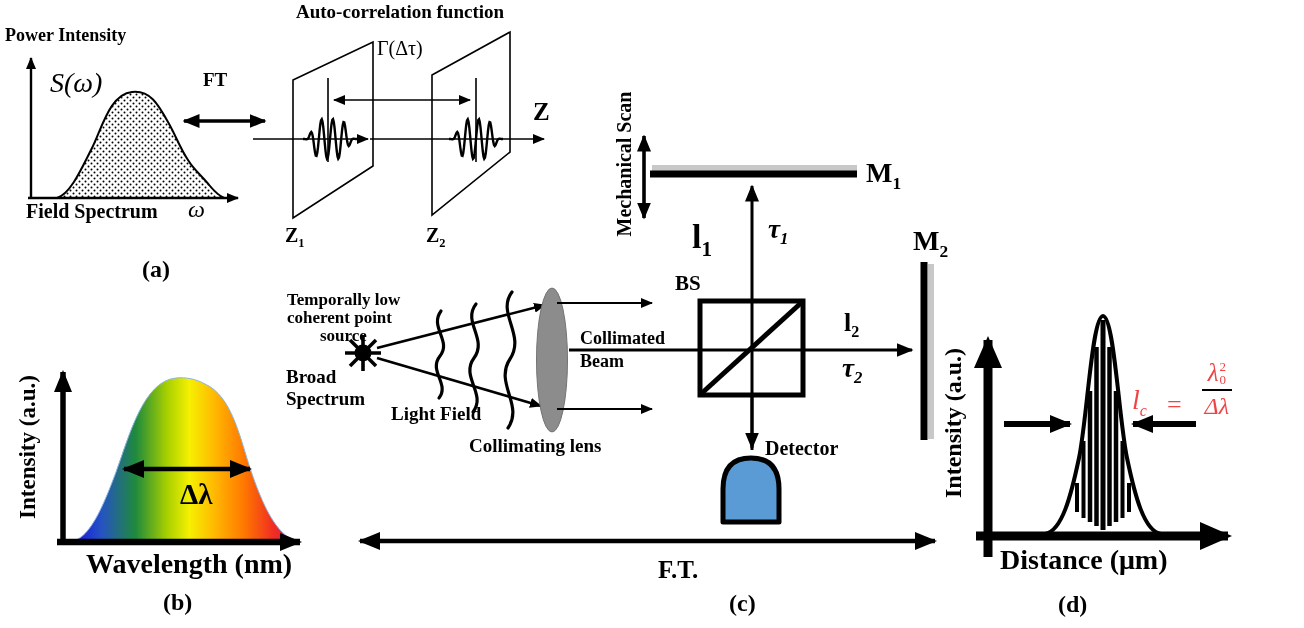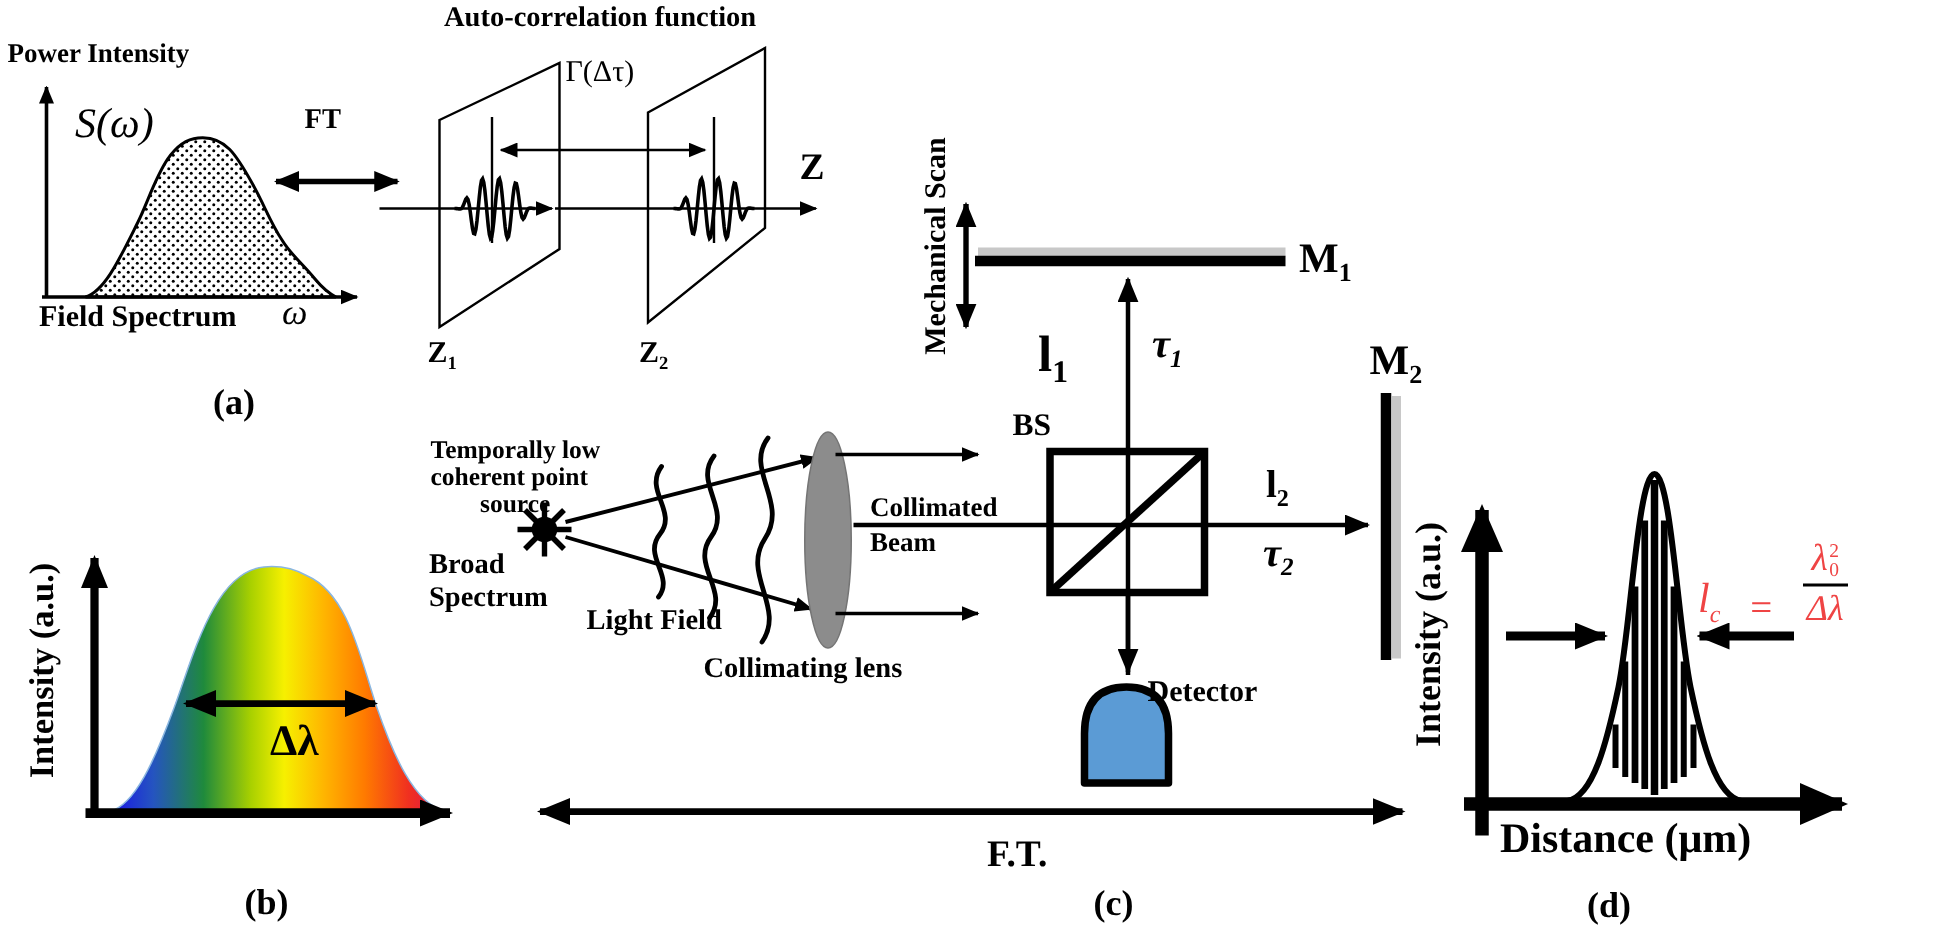--- a/index.html
+++ b/index.html
@@ -164,20 +164,21 @@
   <div class="lbl" style="left:142px;top:257px;font-size:24px;">(a)</div>
 
   <div class="lbl" style="left:296px;top:2px;font-size:19px;">Auto-correlation function</div>
   <div class="lbl" style="left:377px;top:38px;font-size:20px;font-weight:normal;">Γ(Δτ)</div>
   <div class="lbl" style="left:285px;top:225px;font-size:20px;"><span>Z</span><sub>1</sub></div>
   <div class="lbl" style="left:426px;top:225px;font-size:20px;"><span>Z</span><sub>2</sub></div>
   <div class="lbl" style="left:533px;top:99px;font-size:25px;">Z</div>
 
   <div class="lbl rot" style="left:16px;top:546px;width:198px;font-size:23px;">Intensity (a.u.)</div>
   <div class="lbl" style="left:180px;top:479px;font-size:29px;">Δλ</div>
+  <div class="lbl" style="left:86px;top:549px;font-size:28px;">Wavelength (nm)</div>
   <div class="lbl" style="left:163px;top:590px;font-size:24px;">(b)</div>
 
   <div class="lbl" style="left:287px;top:291px;font-size:17px;">
     <span style="display:block;">Temporally low</span>
     <span style="display:block;">coherent point</span>
     <span style="display:block;margin-left:33px;">source</span>
   </div>
   <div class="lbl" style="left:286px;top:366px;font-size:19px;line-height:1.18;">
     <span style="display:block;">Broad</span>
     <span style="display:block;">Spectrum</span>
@@ -187,21 +188,21 @@
   <div class="lbl" style="left:580px;top:329px;font-size:18px;">Collimated</div>
   <div class="lbl" style="left:580px;top:352px;font-size:18px;">Beam</div>
   <div class="lbl rot" style="left:614px;top:247px;width:166px;font-size:20px;">Mechanical Scan</div>
   <div class="lbl" style="left:675px;top:272px;font-size:21px;">BS</div>
   <div class="lbl" style="left:866px;top:158px;font-size:28px;"><span>M</span><sub>1</sub></div>
   <div class="lbl" style="left:913px;top:226px;font-size:28px;"><span>M</span><sub>2</sub></div>
   <div class="lbl" style="left:692px;top:219px;font-size:34px;"><span>l</span><sub>1</sub></div>
   <div class="lbl it" style="left:768px;top:215px;font-size:27px;"><span>τ</span><sub>1</sub></div>
   <div class="lbl" style="left:844px;top:309px;font-size:26px;"><span>l</span><sub>2</sub></div>
   <div class="lbl it" style="left:842px;top:354px;font-size:27px;"><span>τ</span><sub>2</sub></div>
-  <div class="lbl" style="left:765px;top:438px;font-size:20px;margin-top:13px;">Detector</div>
+  <div class="lbl" style="left:765px;top:438px;font-size:20px;">Detector</div>
   <div class="lbl" style="left:658px;top:557px;font-size:25px;">F.T.</div>
   <div class="lbl" style="left:729px;top:591px;font-size:24px;">(c)</div>
 
   <div class="lbl rot" style="left:941px;top:522px;width:198px;font-size:24px;">Intensity (a.u.)</div>
   <div class="lbl" style="left:1000px;top:545px;font-size:28px;">Distance (μm)</div>
   <div class="lbl" style="left:1058px;top:592px;font-size:24px;">(d)</div>
 
   <div id="formula">
     <span class="sym"><span>l</span><sub>c</sub></span>
     <span class="eq">=</span>

